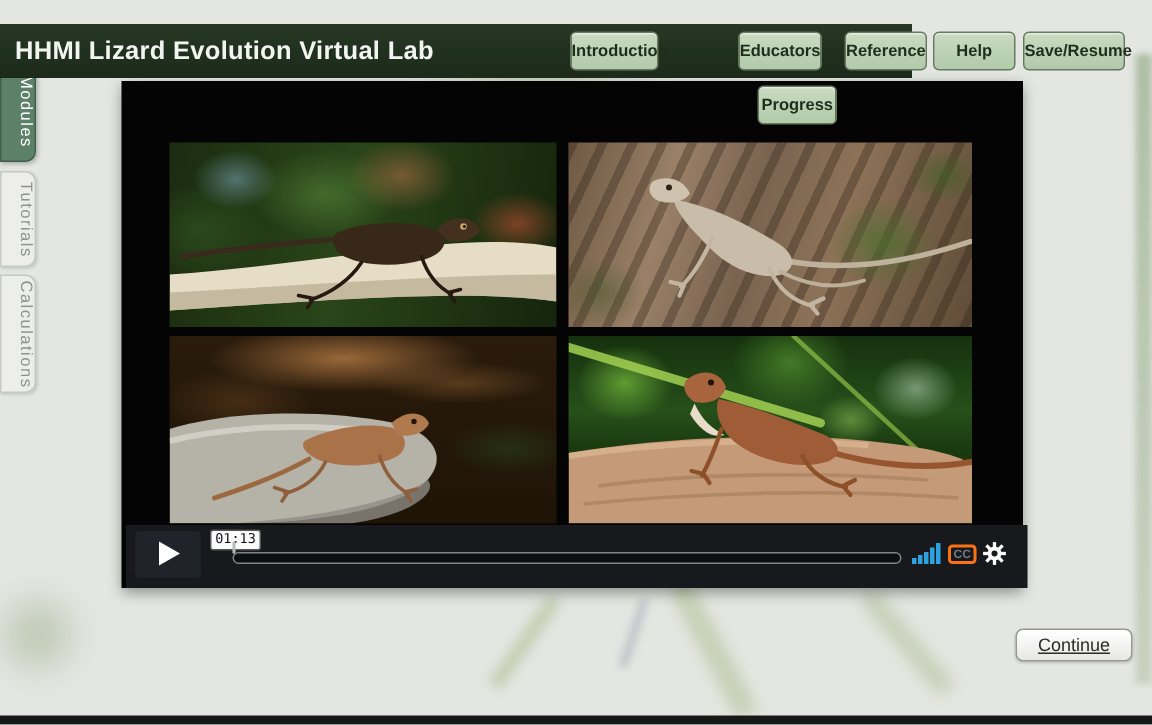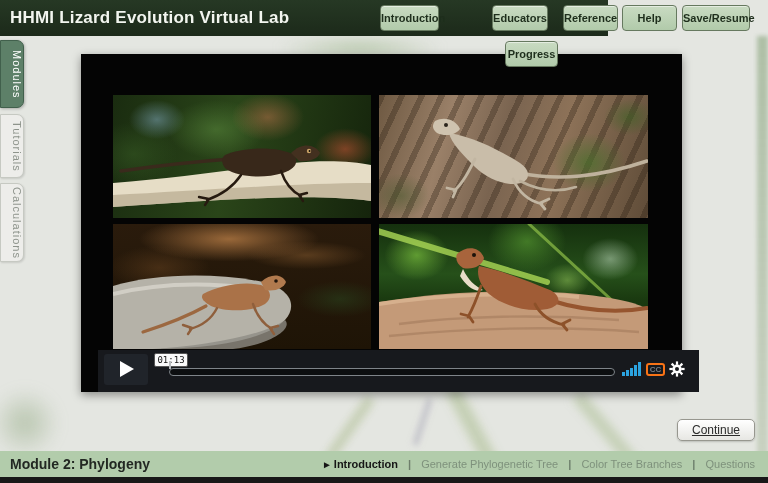--- a/index.html
+++ b/index.html
@@ -15,21 +15,21 @@
     background:linear-gradient(180deg,rgba(110,145,95,.45),rgba(120,150,100,.25));filter:blur(2px);}
   .blur.leftbottom{left:-10px;top:388px;width:70px;height:70px;border-radius:50%;
     background:radial-gradient(closest-side,rgba(120,150,100,.4),rgba(120,150,100,0));filter:blur(7px);}
   .stem{position:absolute;pointer-events:none;}
   .stem.s1{left:345px;top:392px;width:10px;height:72px;background:rgba(172,188,142,.55);transform:rotate(35deg);filter:blur(4px);}
   .stem.s2{left:468px;top:384px;width:15px;height:98px;background:rgba(166,186,136,.5);transform:rotate(-28deg);filter:blur(5px);}
   .stem.s3{left:420px;top:398px;width:5px;height:48px;background:rgba(152,148,172,.5);transform:rotate(18deg);filter:blur(3px);}
   .stem.s4{left:598px;top:386px;width:13px;height:84px;background:rgba(160,182,130,.45);transform:rotate(-40deg);filter:blur(5px);}
 
   
-  #header{position:absolute;left:0;top:0;width:608px;height:36px;
+  #header{position:absolute;left:0;top:16px;width:608px;height:36px;
     background:linear-gradient(#263824,#1c2a1a);z-index:10;}
   #app-title{position:absolute;left:10px;top:0;height:36px;line-height:36px;
     color:#f2f5ef;font-size:17px;font-weight:bold;letter-spacing:.2px;}
   .navbtn{position:absolute;top:5px;height:26px;border:1px solid #66795f;border-radius:4px;
     background:linear-gradient(#c9dbc2,#b1caaa);color:#1e2e1c;font-size:11px;font-weight:bold;
     text-align:center;line-height:24px;cursor:pointer;box-shadow:inset 0 1px 0 rgba(255,255,255,.5);}
   .nb0{left:380px;width:59px;} .nb1{left:444px;width:56px;margin-left:48px;} .nb2{left:505px;width:53px;margin-top:36px;}
   .nb3{left:563px;width:55px;text-align:right;} .nb4{left:622px;width:55px;} .nb5{left:682px;width:68px;}
 
   
@@ -66,21 +66,21 @@
       radial-gradient(72px 32px at 18% 35%,rgba(102,66,32,.5),transparent 70%),
       linear-gradient(#2a1b0c,#1e1406);}
   #ph-br{left:298px;top:170px;width:269px;height:125px;
     background:radial-gradient(46px 36px at 14% 25%,rgba(122,192,62,.7),transparent 70%),
       radial-gradient(56px 42px at 55% 14%,rgba(92,162,52,.6),transparent 70%),
       radial-gradient(40px 30px at 86% 28%,rgba(205,232,205,.5),transparent 70%),
       radial-gradient(32px 24px at 70% 45%,rgba(152,202,92,.5),transparent 70%),
       linear-gradient(180deg,#15300e,#26501a 40%,#1a3a10 60%,#122a0a);}
 
   
-  #controls{position:absolute;left:17px;top:296px;width:601px;height:42px;background:#17191d;}
+  #controls{position:absolute;left:3px;top:296px;width:601px;height:42px;background:#17191d;}
   #play{position:absolute;left:6px;top:4px;width:44px;height:31px;background:#20242a;border-radius:3px;cursor:pointer;}
   #play .tri{position:absolute;left:16px;top:7px;width:0;height:0;
     border-left:14px solid #fff;border-top:8.5px solid transparent;border-bottom:8.5px solid transparent;}
   #timetip{position:absolute;left:56px;top:3px;width:34px;height:14px;background:#fafafa;border:1px solid #555;
     border-radius:2px;color:#111;font-family:"DejaVu Sans Mono",monospace;font-size:9px;line-height:12px;text-align:center;}
   #playhead{position:absolute;left:71px;top:11px;width:2px;height:8px;background:#b9bcbf;}
   #seekbar{position:absolute;left:71px;top:18px;width:446px;height:8px;background:#0c0e10;
     border:1px solid #7e8489;border-radius:4px;cursor:pointer;}
   #volume{position:absolute;left:524px;top:12px;width:21px;height:14px;display:flex;align-items:flex-end;gap:1.5px;cursor:pointer;}
   #volume span{display:block;width:2.6px;background:#2ba3e0;}
@@ -215,27 +215,15 @@
           <rect x="6.9" y="0.4" width="2.2" height="3.4" transform="rotate(315 8 8)"></rect>
           <circle cx="8" cy="8" r="4.6"></circle>
         </g>
         <circle cx="8" cy="8" r="2" fill="#17191d"></circle>
       </svg>
     </div>
   </div>
 
   <div id="continue">Continue</div>
 
-  <div id="footer">
-    <div id="module-title">Module 2: Phylogeny</div>
-    <div id="crumbs">
-      <span class="active"><span class="marker">►</span><span>Introduction</span></span>
-      <span class="sep">|</span>
-      <span class="idle">Generate Phylogenetic Tree</span>
-      <span class="sep">|</span>
-      <span class="idle">Color Tree Branches</span>
-      <span class="sep">|</span>
-      <span class="idle">Questions</span>
-    </div>
-  </div>
   <div id="bottomstrip"></div>
 
 </div>
 
 </body></html>

